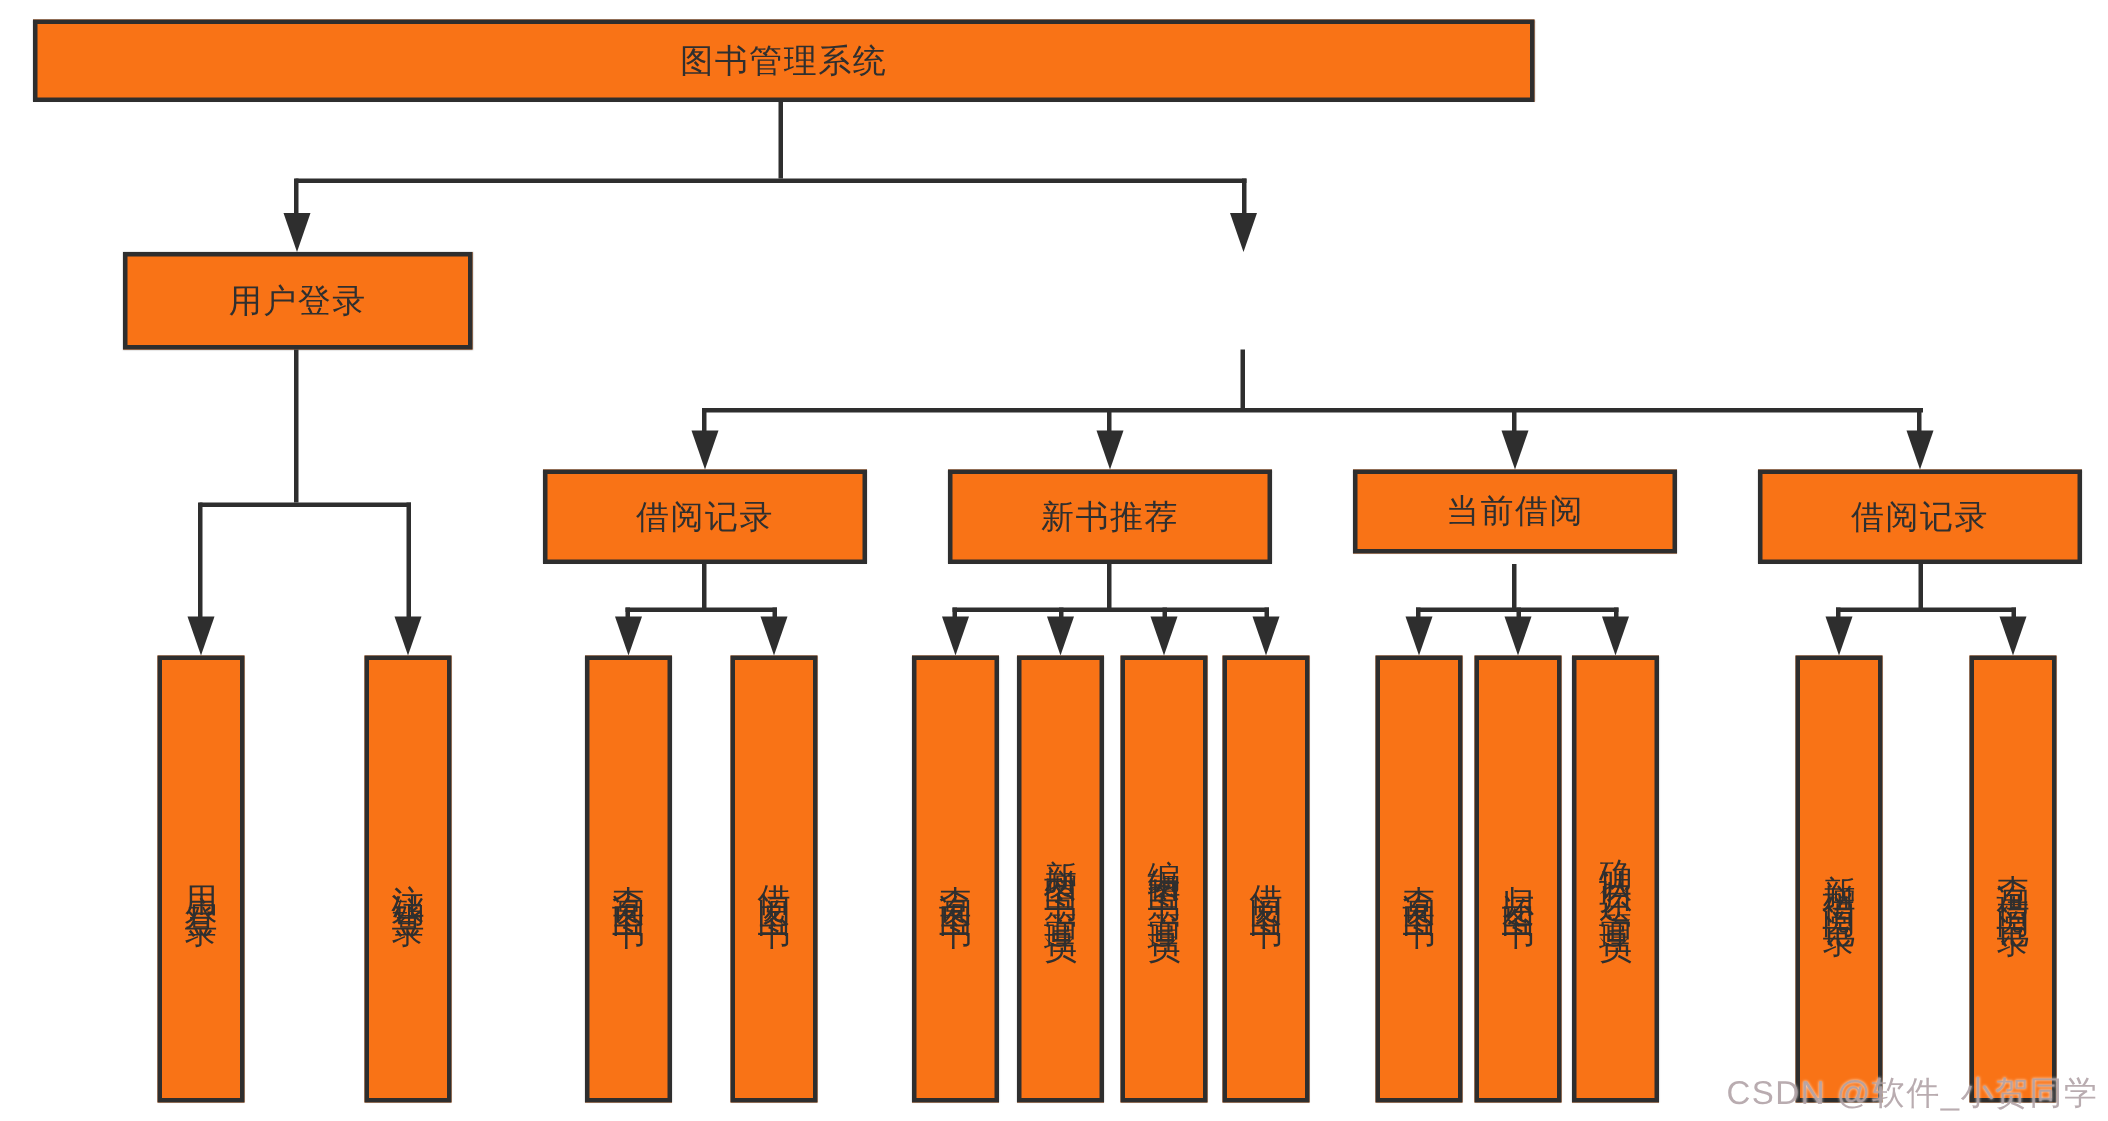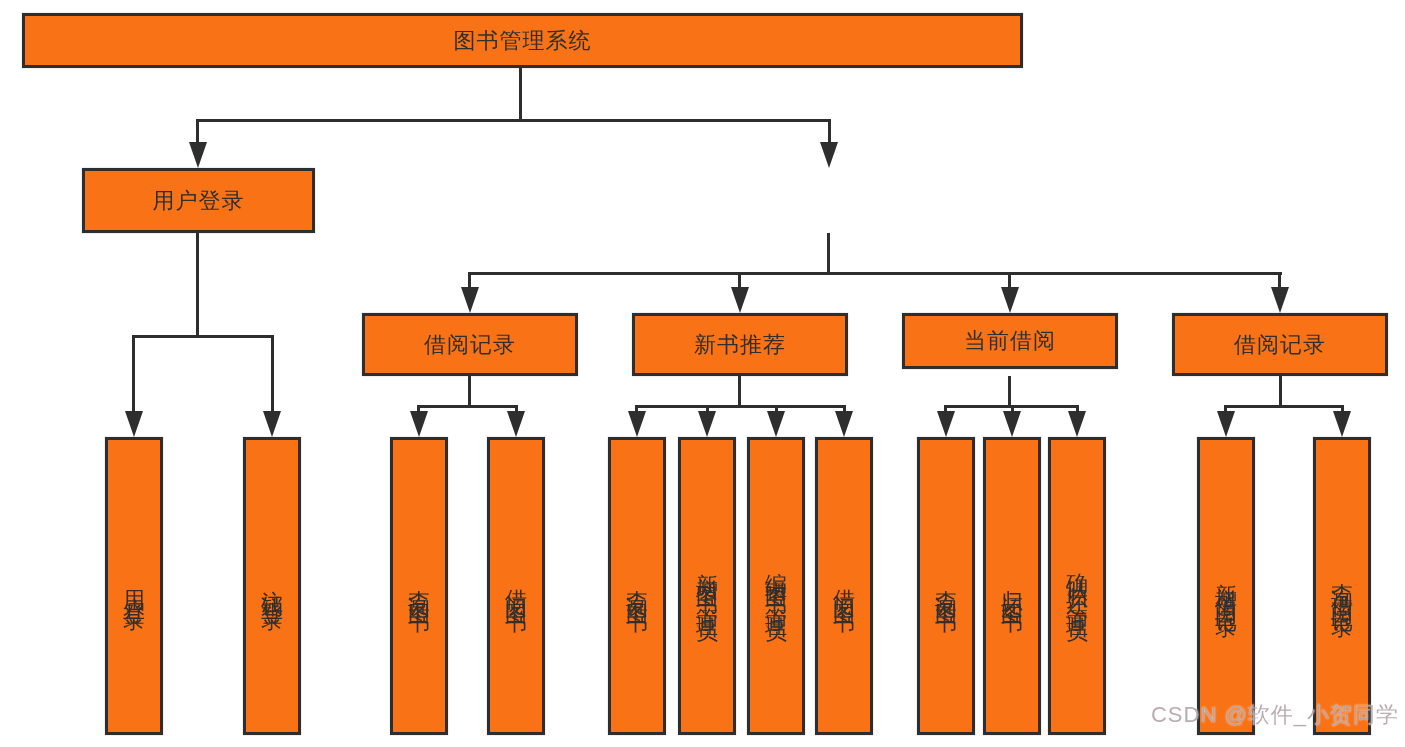--- a/index.html
+++ b/index.html
@@ -36,21 +36,21 @@
   .vl{position:absolute;width:3px;background:#2e2e2e;}
   .hl{position:absolute;height:3px;background:#2e2e2e;}
   .arr{
     position:absolute;width:0;height:0;
     border-left:9px solid transparent;
     border-right:9px solid transparent;
     border-top:26px solid #2e2e2e;
   }
   .watermark{
     position:absolute;
-    right:6px;bottom:17px;
+    right:6px;bottom:3px;
     font-size:22px;
     color:rgba(173,158,162,0.85);
     text-shadow:0 0 2px rgba(255,255,255,.9);
     white-space:nowrap;
     letter-spacing:1px;
   }
 </style>
 </head>
 <body>
 

